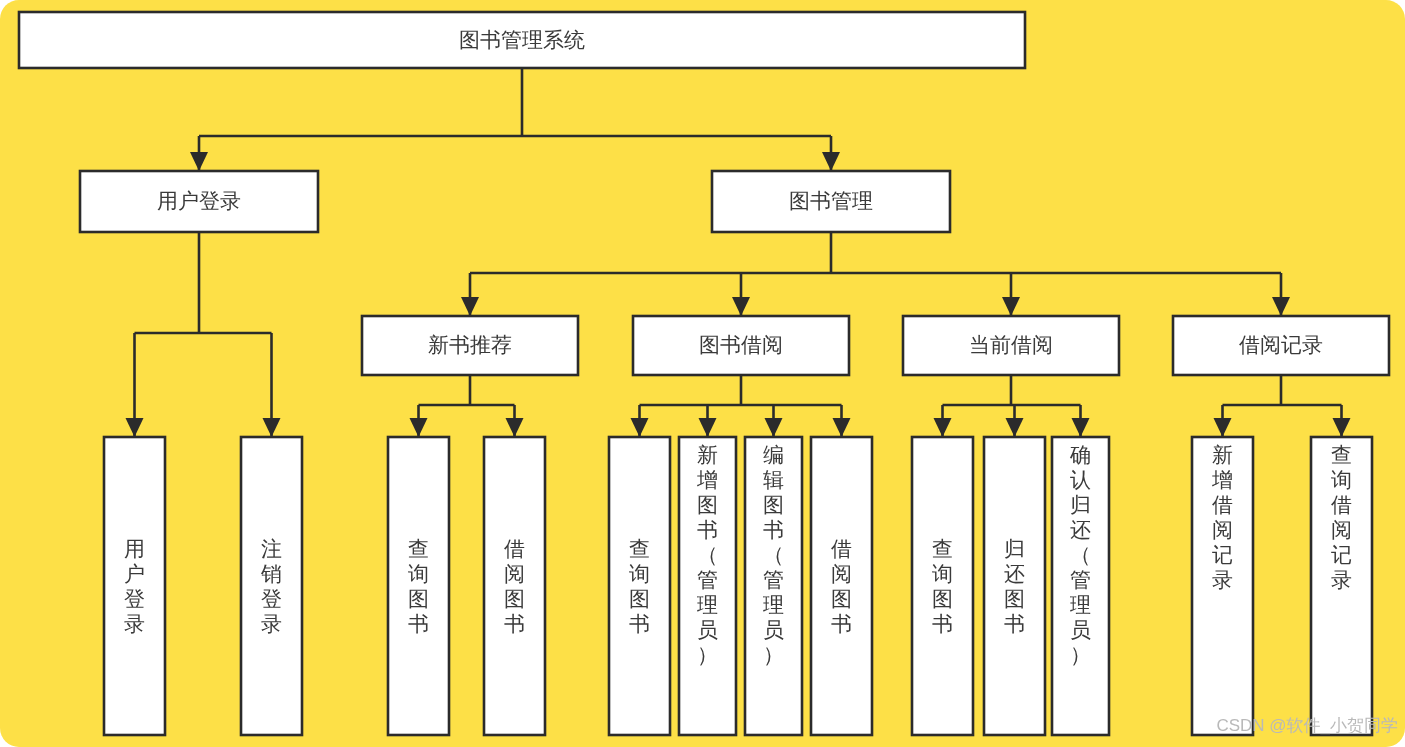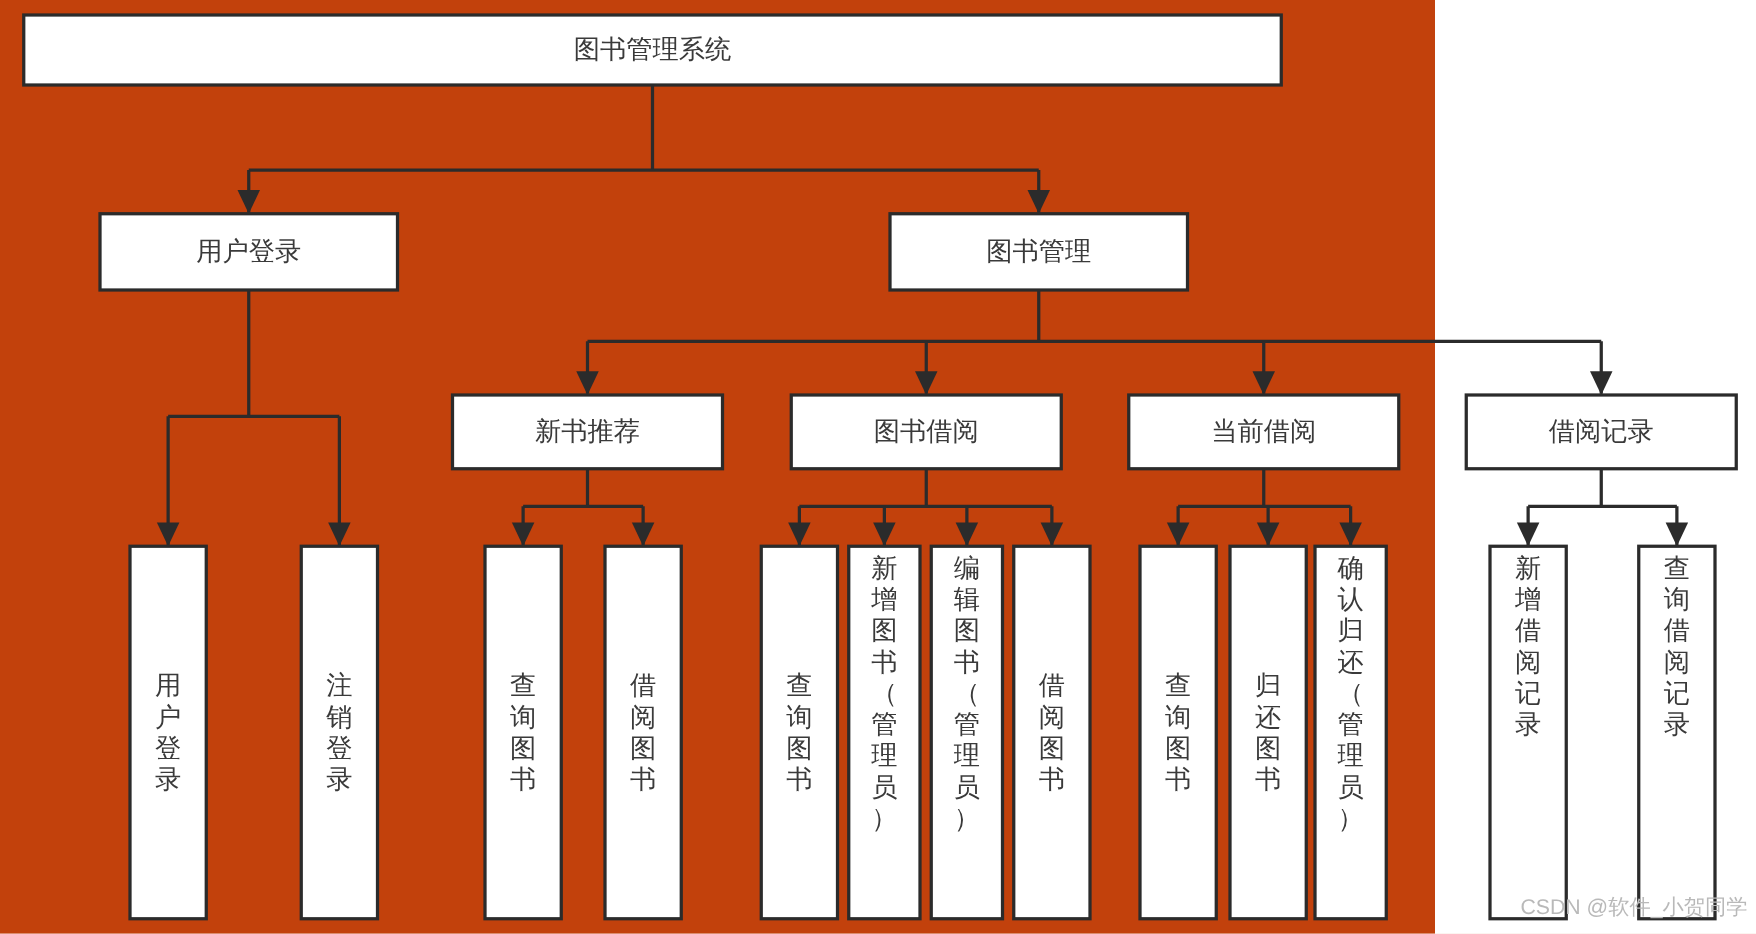--- a/index.html
+++ b/index.html
@@ -8,23 +8,24 @@
     background: #ffffff;
   }
   body {
     width: 1405px;
     height: 747px;
     font-family: "Liberation Sans", "DejaVu Sans", sans-serif;
     overflow: hidden;
   }
   #diagram-root {
     position: relative;
-    width: 1148px;
+    width: 1405px;
     height: 747px;
-    background: #c2410c;
+    background: #fde047;
+    border-radius: 19px;
   }
   svg.diagram-canvas {
     position: absolute;
     left: 0;
     top: 0;
     width: 1405px;
     height: 747px;
   }
   .node-box {
     fill: #ffffff;

